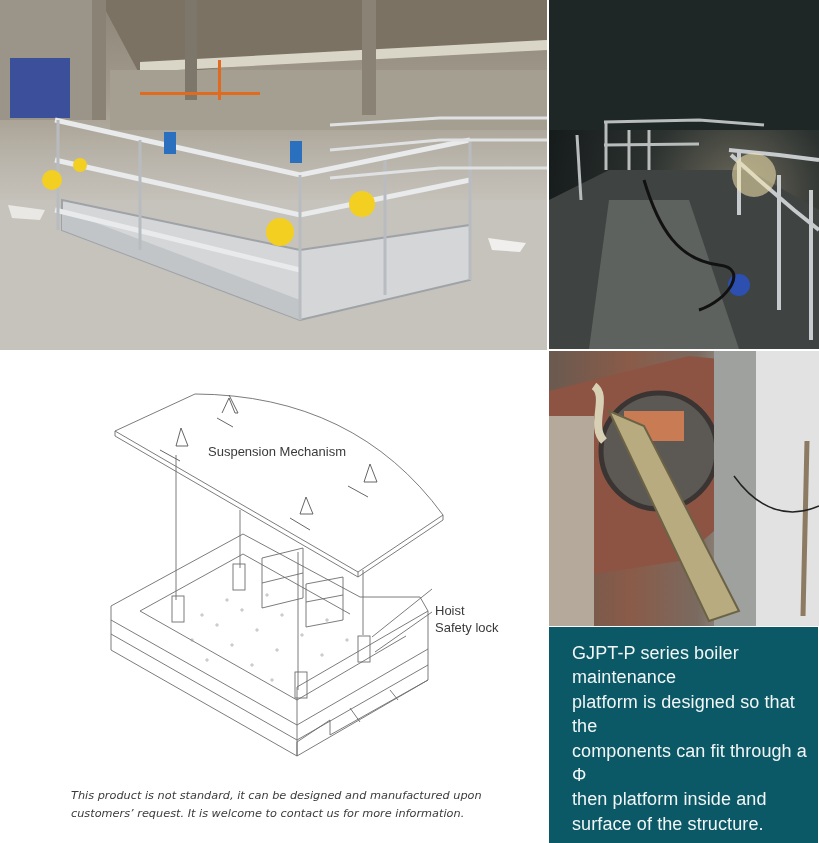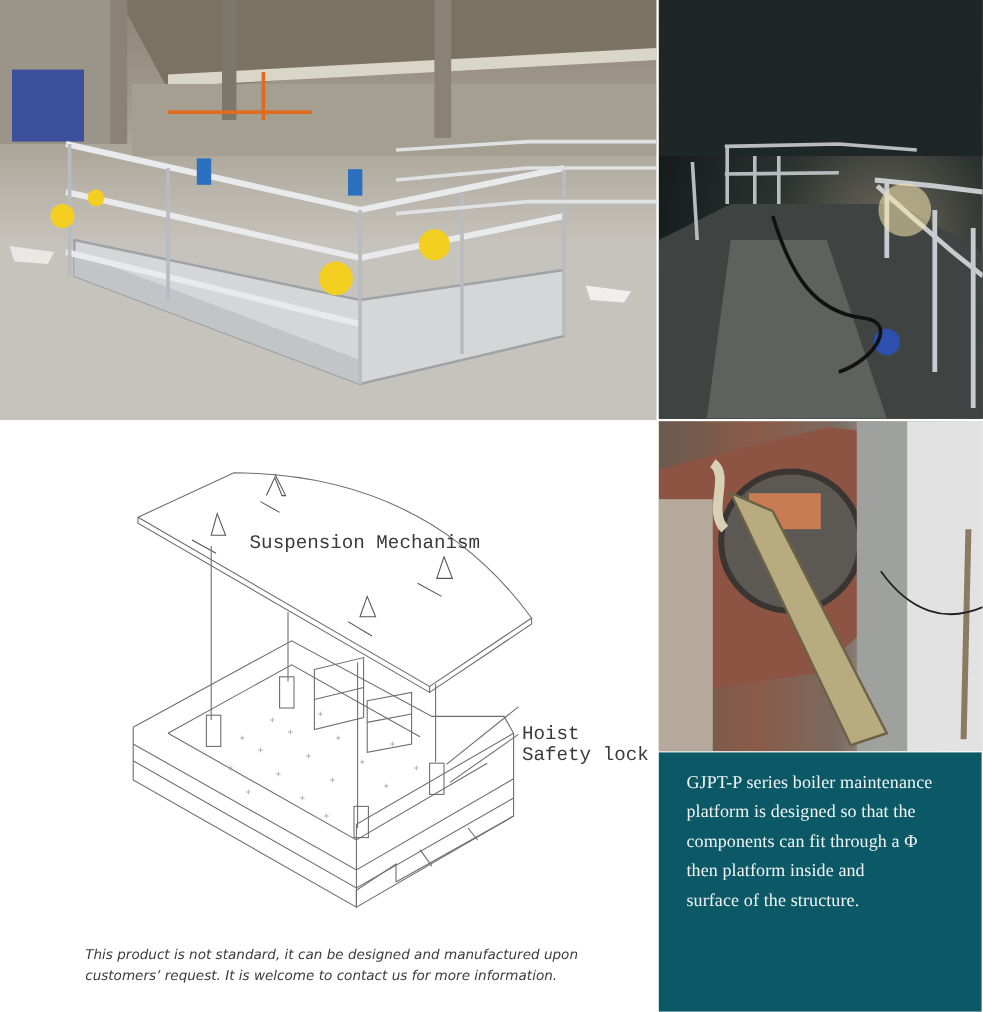--- a/index.html
+++ b/index.html
@@ -12,25 +12,25 @@
   
   #photo-interior { left: 549px; top: 0; width: 270px; height: 349px;
     background: radial-gradient(ellipse at 70% 55%, #6e6a5c 0%, #2c3230 35%, #151a1a 75%); overflow: hidden; }
   
   #photo-manhole { left: 549px; top: 351px; width: 270px; height: 275px;
     background: linear-gradient(90deg, #6a5a50 0%, #8a5b48 30%, #7a6a60 55%, #a8a6a0 75%, #e6e6e6 100%); overflow: hidden; }
 
   
   #desc-box { left: 549px; top: 627px; width: 269px; height: 216px; background: #0b5866; }
   #desc-text { position: absolute; left: 23px; top: 14px; width: 235px; color: #f2f6f6;
-    font-family: Liberation Serif, serif; font-size: 15px; line-height: 24.4px; letter-spacing: 0.1px; }
+    font-family: Liberation Sans, sans-serif; font-size: 18px; line-height: 24.4px; letter-spacing: 0.1px; }
 
   
   #diagram { left: 0; top: 352px; width: 547px; height: 420px; }
-  .label { position: absolute; font-family: Liberation Mono, monospace; font-size: 16px; color: #3a3a3a; white-space: nowrap; }
+  .label { position: absolute; font-family: Liberation Sans, sans-serif; font-size: 13px; color: #3a3a3a; white-space: nowrap; }
 
   #footnote { left: 71px; top: 787px; width: 420px; font-size: 11.3px; line-height: 18px; color: #3b3b3b; font-family: "DejaVu Sans", sans-serif; font-style: italic; }
 </style>
 </head>
 <body>
 
 <div id="photo-factory" class="abs">
   <svg width="547" height="350" viewBox="0 0 547 350">
 
     <polygon points="100,0 547,0 547,40 140,75" fill="#7b7264"></polygon>

